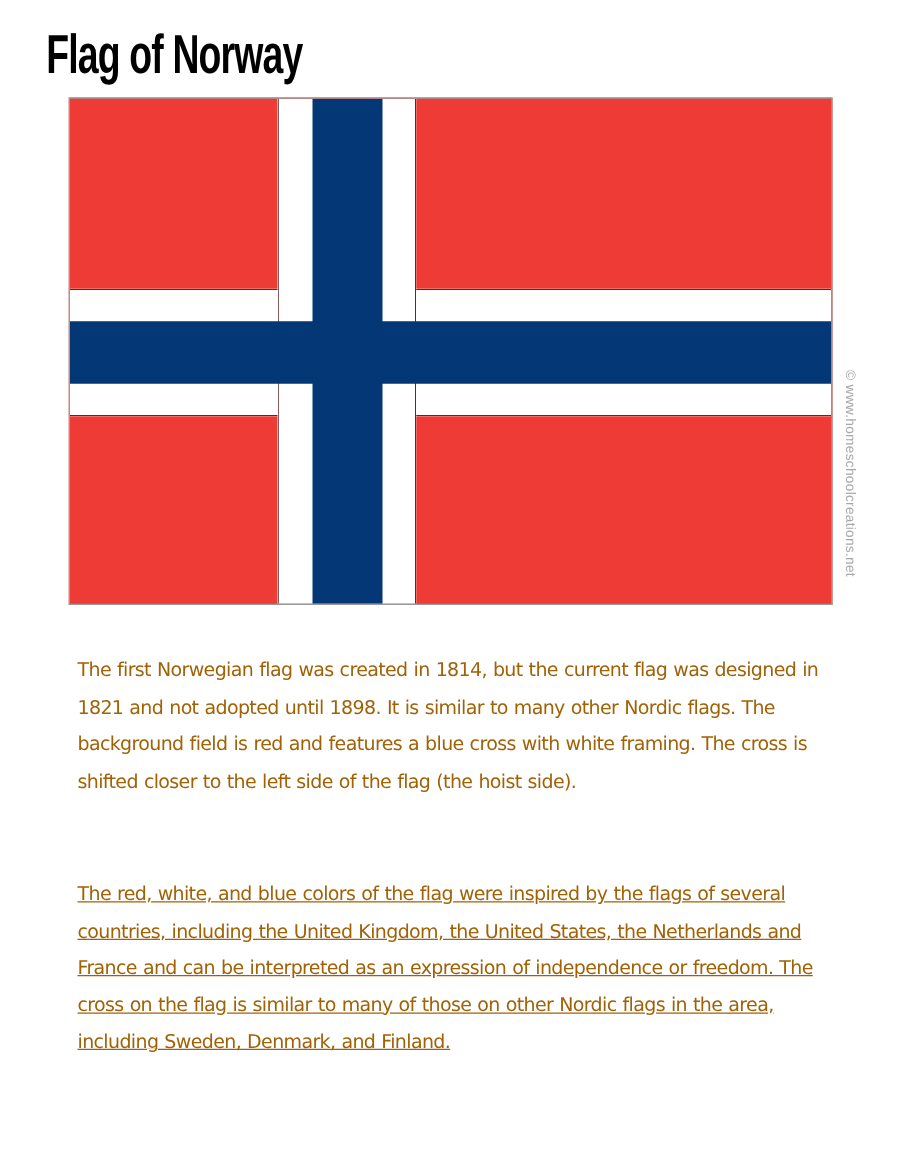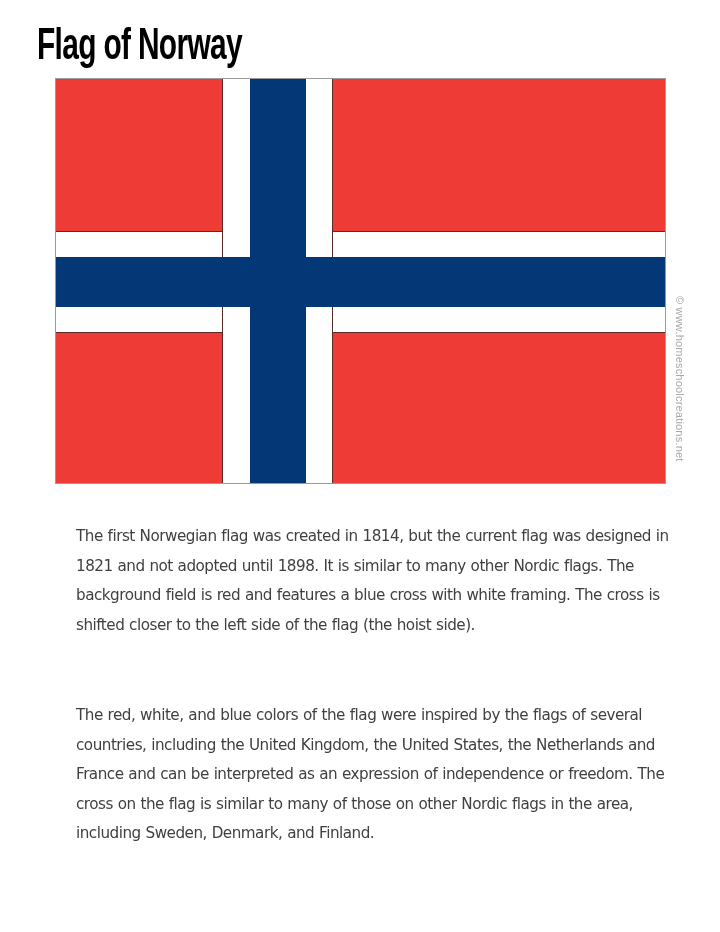--- a/index.html
+++ b/index.html
@@ -80,32 +80,32 @@
       font-family: "Liberation Sans", sans-serif;
       font-size: 11px;
       color: #a8a8a8;
       white-space: nowrap;
       transform-origin: left top;
       transform: rotate(90deg) translateY(-13px);
       letter-spacing: 0.2px;
     }
     .body-text {
       position: absolute;
-      left: 76px;
+      left: 62px;
       width: 600px;
       margin: 0;
       font-family: "DejaVu Sans", sans-serif;
       font-size: 15.2px;
       line-height: 29.6px;
-      color: #404040;
+      color: #a16207;
       letter-spacing: -0.5px;
       word-spacing: 0.5px;
     }
     .para-1 { top: 522px; }
-    .para-2 { top: 701px; }
+    .para-2 { top: 701px; text-decoration: underline; }
   </style>
 </head>
 <body>
 
 <h1 class="page-title">Flag of Norway</h1>
 
 <div class="flag" style="background: rgb(238, 59, 53);">
   <div class="band white-h" style="background: rgb(255, 255, 255);"></div>
   <div class="band white-v" style="background: rgb(255, 255, 255);"></div>
   <div class="band blue-h" style="background: rgb(4, 55, 117);"></div>

